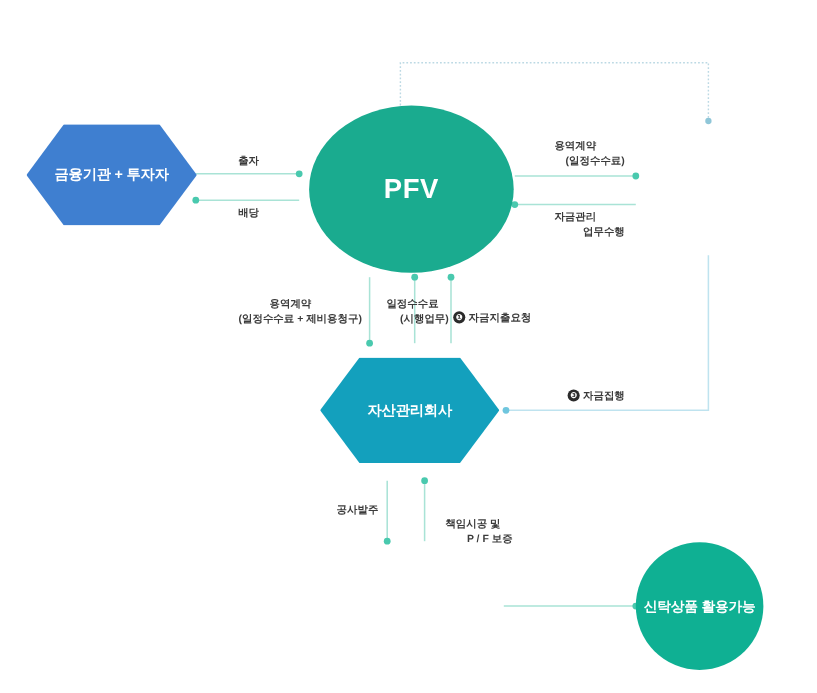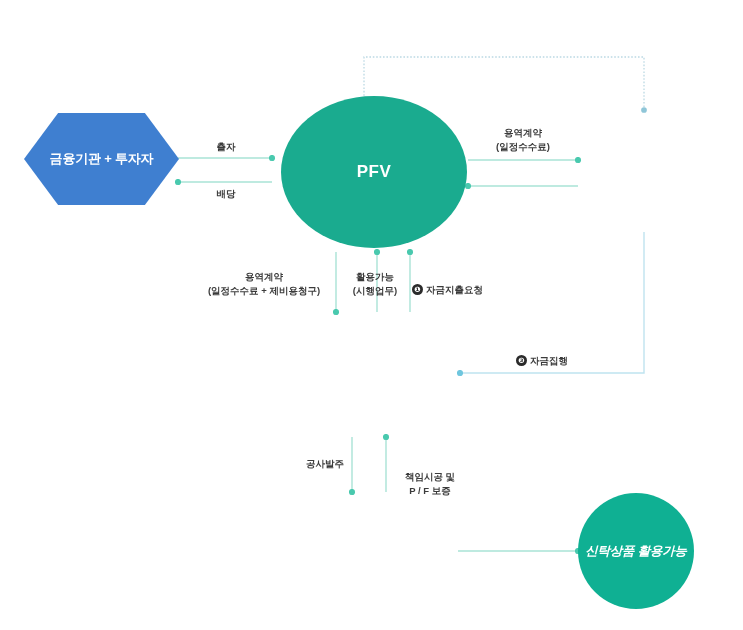--- a/index.html
+++ b/index.html
@@ -22,21 +22,21 @@
 
   .edge-label{
     position:absolute;
     color:#3b3b3b;
     font-size:9.5px;
     font-weight:bold;
     line-height:1.45;
     text-align:center;
     white-space:nowrap;
   }
-  .edge-label .sub{font-weight:bold;}
+  .edge-label .sub{font-weight:bold;text-align:right;}
   .num-badge{
     display:inline-block;
     width:11px;height:11px;line-height:11px;
     border-radius:50%;
     background:#2b2b2b;color:#fff;
     font-size:7.5px;text-align:center;
     margin-right:3px;vertical-align:1px;
     font-weight:bold;
   }
 </style>
@@ -81,52 +81,59 @@
     <line x1="386" y1="492" x2="386" y2="437" stroke="#a9e3d6" stroke-width="1.4" marker-end="url(#ah-mint)"></line>
 
     <line x1="458" y1="551" x2="578" y2="551" stroke="#a9e3d6" stroke-width="1.4" marker-end="url(#ah-mint)"></line>
   </svg>
 
   <div class="node hex" style="left:24px;top:113px;width:155px;height:92px;background:#3f7fd0;">
     <span class="node-label" style="font-size:13px;">금융기관 + 투자자</span>
   </div>
 
   <div class="node circle" style="left:281px;top:96px;width:186px;height:152px;background:#1aab8f;">
-    <span class="node-label" style="font-size:17px;letter-spacing:0.5px;">PFV</span>
+    <span class="node-label" style="font-size:25px;letter-spacing:0.5px;">PFV</span>
   </div>
 
 
+  <div class="node hex" style="left:291px;top:325px;width:163px;height:96px;background:#13a0bd;">
+    <span class="node-label" style="font-size:13px;">자산관리회사</span>
+  </div>
 
 
-  <div class="node circle" style="left:578px;top:493px;width:116px;height:116px;background:#0fb093;font-style:italic;">
+  <div class="node circle" style="left:578px;top:493px;width:116px;height:116px;background:#0fb093;">
     <span class="node-label" style="font-size:12.5px;">신탁상품 활용가능</span>
   </div>
 
   <div class="edge-label" style="left:194px;top:140px;width:64px;">
     <div>출자</div>
   </div>
 
   <div class="edge-label" style="left:194px;top:187px;width:64px;">
     <div>배당</div>
   </div>
 
   <div class="edge-label" style="left:478px;top:126px;width:90px;">
     <div>용역계약</div>
     <div class="sub">(일정수수료)</div>
   </div>
 
+  <div class="edge-label" style="left:478px;top:191px;width:90px;">
+    <div>자금관리</div>
+    <div class="sub">업무수행</div>
+  </div>
 
 
   <div class="edge-label" style="left:199px;top:270px;width:130px;">
     <div>용역계약</div>
     <div class="sub">(일정수수료 + 제비용청구)</div>
   </div>
 
   <div class="edge-label" style="left:342px;top:270px;width:66px;">
-    <div>활용가능</div>
+    <div>일정수수료</div>
     <div class="sub">(시행업무)</div>
   </div>
 
   <div class="edge-label" style="left:412px;top:283px;">
     <span class="num-badge">❶</span><span>자금지출요청</span>
   </div>
 
   <div class="edge-label" style="left:516px;top:354px;">
     <span class="num-badge">❸</span><span>자금집행</span>
   </div>

